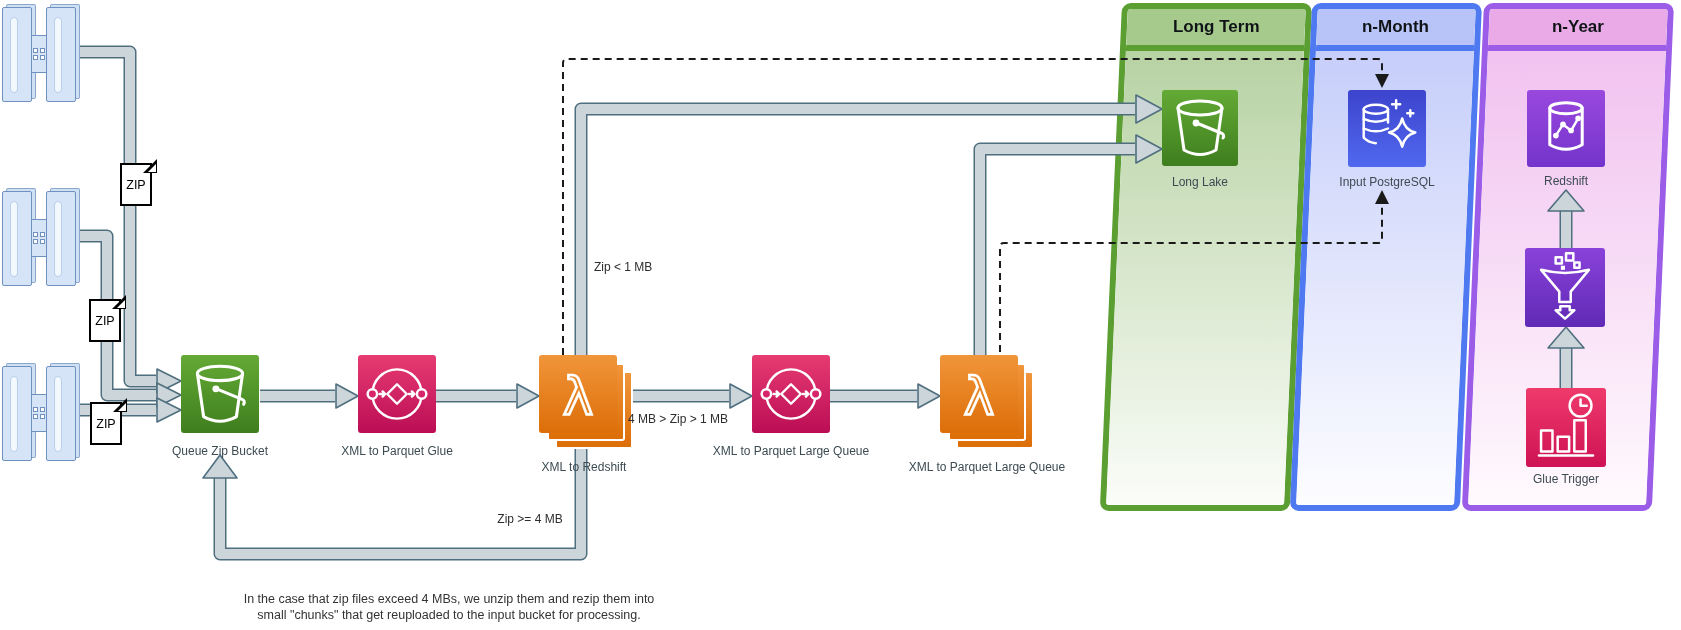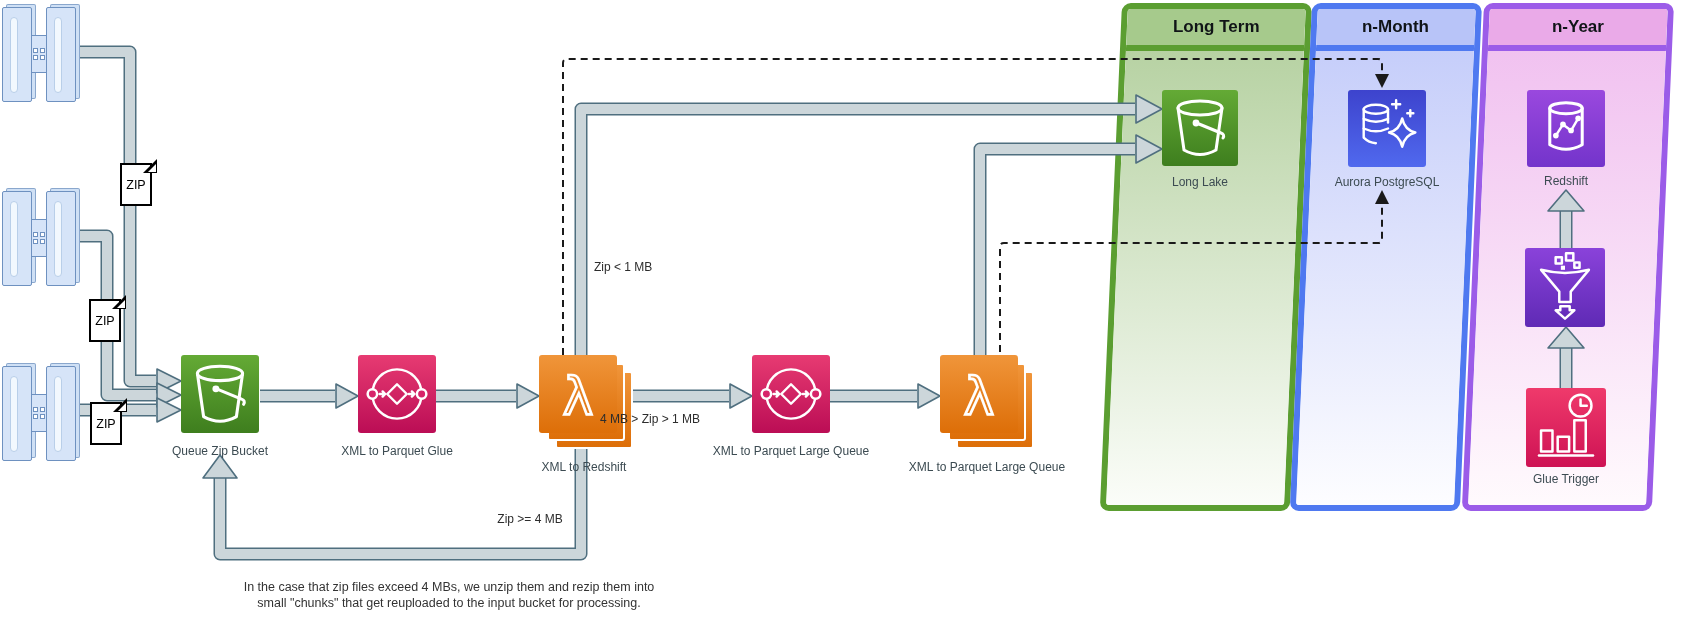--- a/index.html
+++ b/index.html
@@ -280,21 +280,21 @@
     <svg viewBox="0 0 76 76">
       <ellipse class="glyph-thin" cx="27" cy="19" rx="12" ry="4.5"></ellipse>
       <path class="glyph-thin" d="M15 19 V47 Q20 52 27 52.5"></path>
       <path class="glyph-thin" d="M39 19 V32"></path>
       <path class="glyph-thin" d="M15 28.5 Q27 34 39 28.5"></path>
       <path class="glyph-thin" d="M15 38 Q27 43.5 39 38"></path>
       <path class="glyph-thin" d="M53 28 Q55.5 39.5 66 42 Q55.5 44.5 53 56 Q50.5 44.5 40 42 Q50.5 39.5 53 28 Z"></path>
       <path class="glyph-thin" d="M47 10 V18 M43 14 H51 M61 20 V26 M58 23 H64"></path>
     </svg>
   </div>
-  <div class="lbl" style="left:1267px;top:175px">Aurora PostgreSQL</div>
+  <div class="lbl" style="left:1267px;top:175px">Input PostgreSQL</div>
 
   <div class="icon redshift" style="left:1527px;top:90px;width:78px;height:77px">
     <svg viewBox="0 0 76 76">
       <ellipse class="glyph" cx="38" cy="18" rx="16" ry="5.5"></ellipse>
       <path class="glyph" d="M22 18 V54 Q38 63 54 54 V18"></path>
       <path class="glyph-thin" d="M28 45 L35 34 L43 40 L50 28"></path>
       <circle class="gfill" cx="28" cy="45" r="2.8"></circle>
         <circle class="gfill" cx="35" cy="34" r="2.8"></circle>
       <circle class="gfill" cx="43" cy="40" r="2.8"></circle>
         <circle class="gfill" cx="50" cy="28" r="2.8"></circle>
@@ -319,17 +319,17 @@
       <rect class="glyph-thin" x="30" y="47" width="11" height="14"></rect>
       <rect class="glyph-thin" x="46" y="31" width="11" height="30"></rect>
       <path class="glyph-thin" d="M12 65 H64"></path>
       <circle class="glyph-thin" cx="52" cy="17" r="10.5"></circle>
       <path class="glyph-thin" d="M52 11 V17 H58"></path>
     </svg>
   </div>
   <div class="lbl" style="left:1446px;top:472px">Glue Trigger</div>
 
   <div class="edge-lbl" style="left:594px;top:260px">Zip &lt; 1 MB</div>
-  <div class="edge-lbl" style="left:600px;top:412px;width:180px;text-align:left">4 MB &gt; Zip &gt; 1 MB</div>
+  <div class="edge-lbl" style="left:588px;top:412px;width:180px;text-align:center">4 MB &gt; Zip &gt; 1 MB</div>
   <div class="edge-lbl" style="left:440px;top:512px;width:180px;text-align:center">Zip &gt;= 4 MB</div>
-  <div class="note" style="left:234px;top:580px">In the case that zip files exceed 4 MBs, we unzip them and rezip them into small "chunks" that get reuploaded to the input bucket for processing.</div>
+  <div class="note" style="left:234px;top:592px">In the case that zip files exceed 4 MBs, we unzip them and rezip them into small "chunks" that get reuploaded to the input bucket for processing.</div>
 
 </div>
 
 </body></html>

